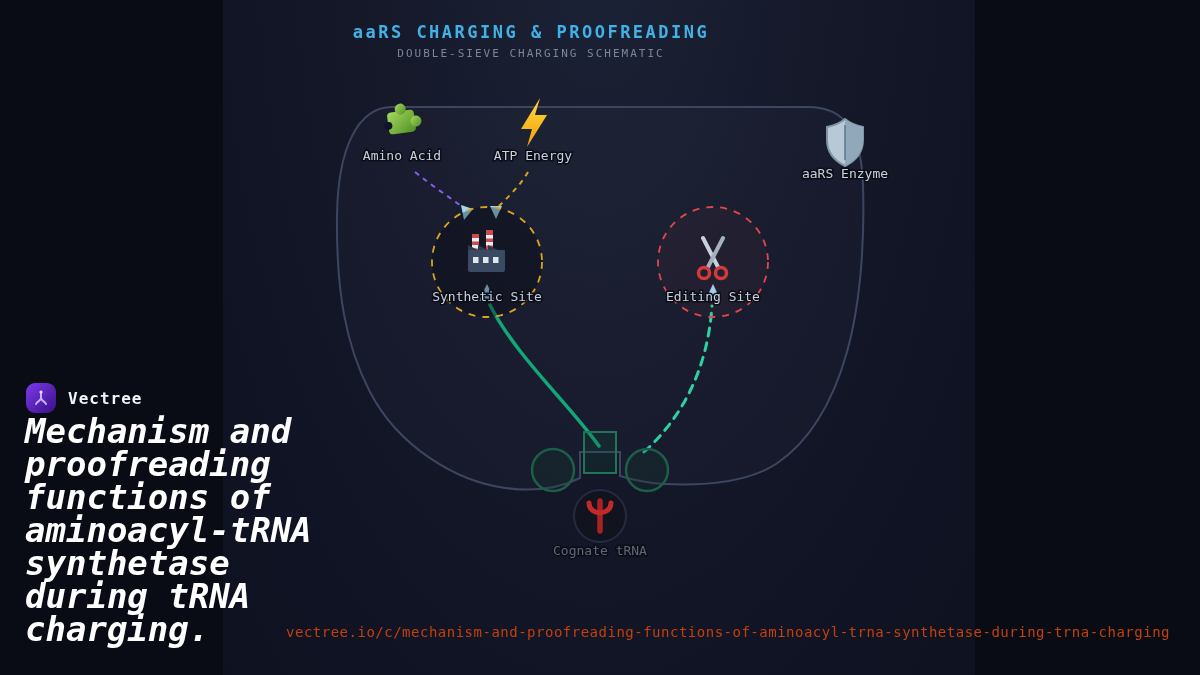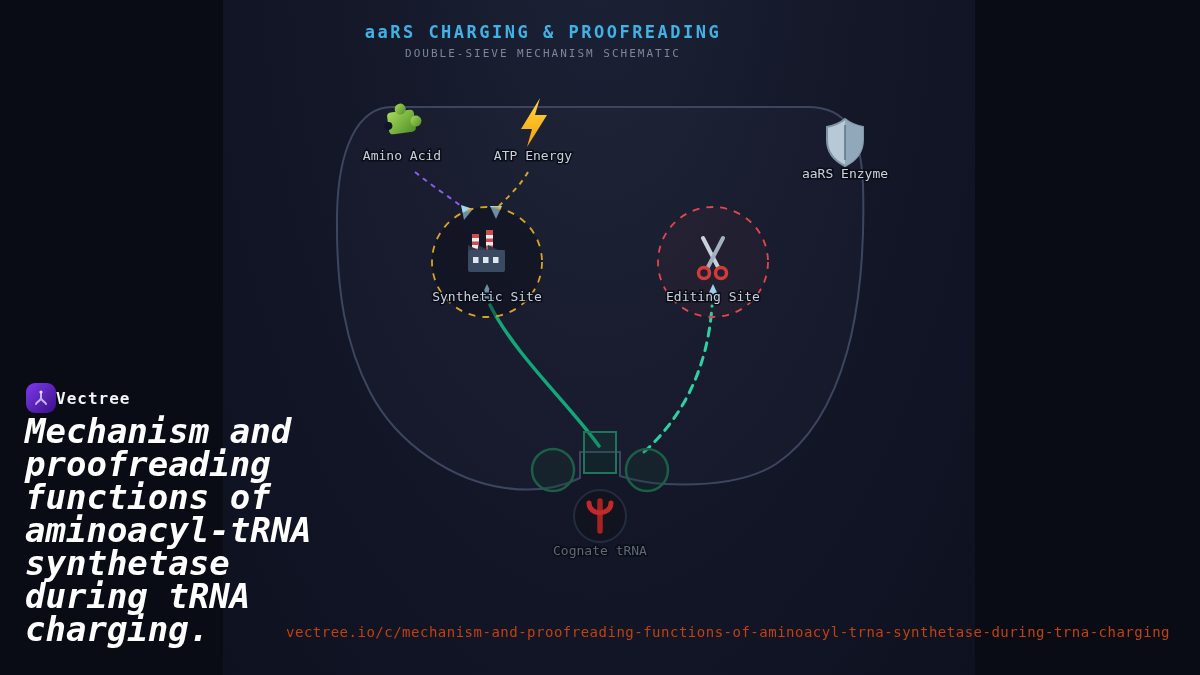--- a/index.html
+++ b/index.html
@@ -6,34 +6,34 @@
   body{
     width:1200px;height:675px;position:relative;overflow:hidden;
     background:#0a0c15;
     font-family:"DejaVu Sans Mono","Liberation Mono",monospace;
   }
   .panel{
     position:absolute;left:223px;top:0;width:752px;height:675px;
     background:radial-gradient(ellipse at 50% -10%, #1c2236 0%, #141829 45%, #0e1120 100%);
   }
   .hdr{
-    position:absolute;left:235px;width:616px;text-align:center;
+    position:absolute;left:223px;width:616px;text-align:center;
   }
   .title{top:22px;font-size:17px;font-weight:bold;letter-spacing:2.5px;color:#41b2e6;}
   .subtitle{top:47px;font-size:11px;letter-spacing:2px;color:#7b8698;}
   .diagram-svg{position:absolute;left:0;top:0;}
   .lbl{
     font:13px "DejaVu Sans Mono",monospace;
     fill:#c9d1dc;stroke:#0b0e18;stroke-width:3px;paint-order:stroke;
   }
   .lbl-dim{
     font:13px "DejaVu Sans Mono",monospace;
     fill:#5e6877;stroke:#0b0e18;stroke-width:3px;paint-order:stroke;
   }
-  .brand-row{position:absolute;left:26px;top:383px;display:flex;align-items:center;gap:0;}
+  .brand-row{position:absolute;left:26px;top:383px;display:flex;align-items:center;gap:12px;}
   .avatar{
     width:30px;height:30px;border-radius:9px;
     background:linear-gradient(135deg,#7c3aed 0%,#3b0f86 100%);
     display:flex;align-items:center;justify-content:center;
   }
   .brand-name{font-size:16px;font-weight:bold;color:#f2f4f8;letter-spacing:1px;}
   .headline{
     position:absolute;left:25px;top:415px;width:302px;
     font-size:34px;line-height:33px;font-weight:bold;color:#ffffff;font-style:italic;
   }
@@ -42,21 +42,21 @@
     font-size:14px;color:#c2410c;letter-spacing:0.5px;
     text-decoration:none;cursor:pointer;
   }
 </style>
 </head>
 <body>
 
 <div class="panel"></div>
 
 <div class="hdr title">aaRS CHARGING &amp; PROOFREADING</div>
-<div class="hdr subtitle">DOUBLE-SIEVE MECHANISM SCHEMATIC</div>
+<div class="hdr subtitle">DOUBLE-SIEVE CHARGING SCHEMATIC</div>
 
 <svg class="diagram-svg" width="1200" height="675" viewBox="0 0 1200 675">
   <defs>
     <linearGradient id="gradGreen" x1="0" y1="0" x2="1" y2="1">
       <stop offset="0" stop-color="#a8d95f"></stop>
         <stop offset="1" stop-color="#4f8f24"></stop>
     </linearGradient>
     <linearGradient id="gradYellow" x1="0" y1="0" x2="0" y2="1">
       <stop offset="0" stop-color="#ffd83d"></stop>
         <stop offset="1" stop-color="#f59f0b"></stop>

